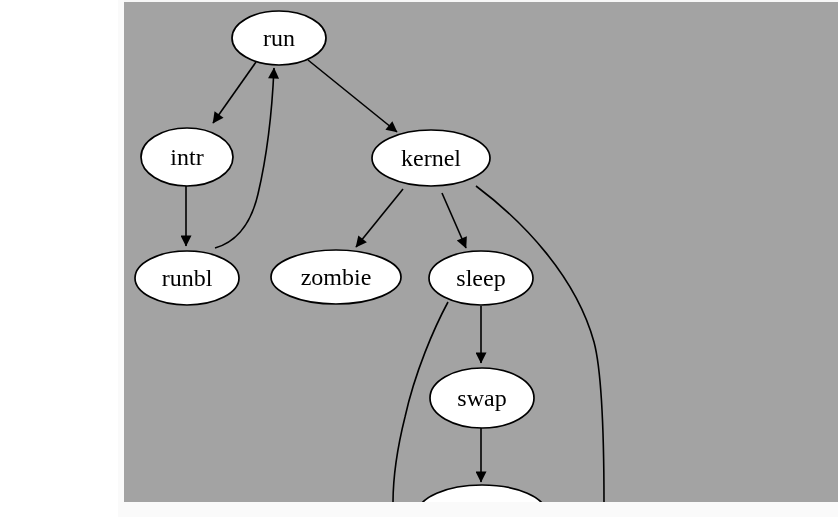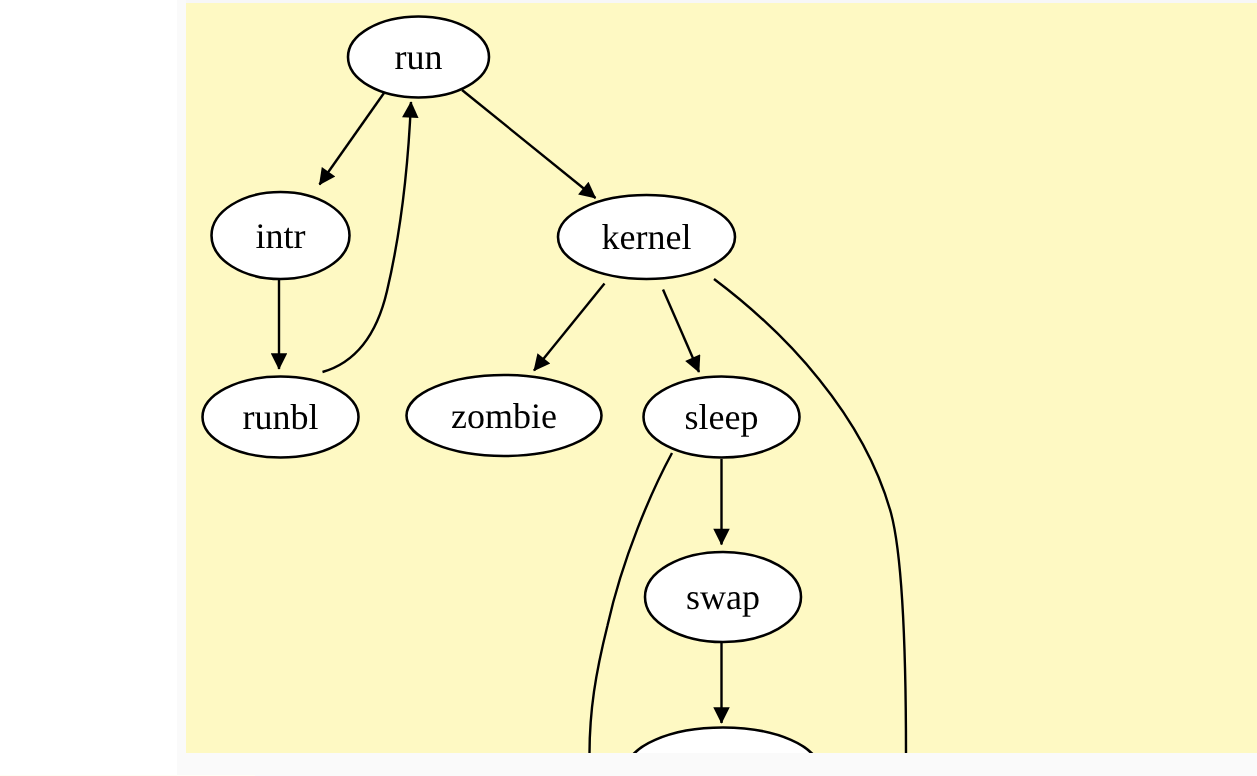--- a/index.html
+++ b/index.html
@@ -30,21 +30,21 @@
   .frame-top {
     position: absolute;
     left: 124px; top: 0;
     width: 714px; height: 2px;
     background: #f7f7f7;
   }
   .canvas {
     position: absolute;
     left: 124px; top: 2px;
     width: 714px; height: 500px;
-    background: #fef9c3;
+    background: #a3a3a3;
     overflow: hidden;
   }
   .graph-svg {
     display: block;
   }
   .node-shape {
     fill: #ffffff;
     stroke: #000000;
     stroke-width: 1.7;
   }

